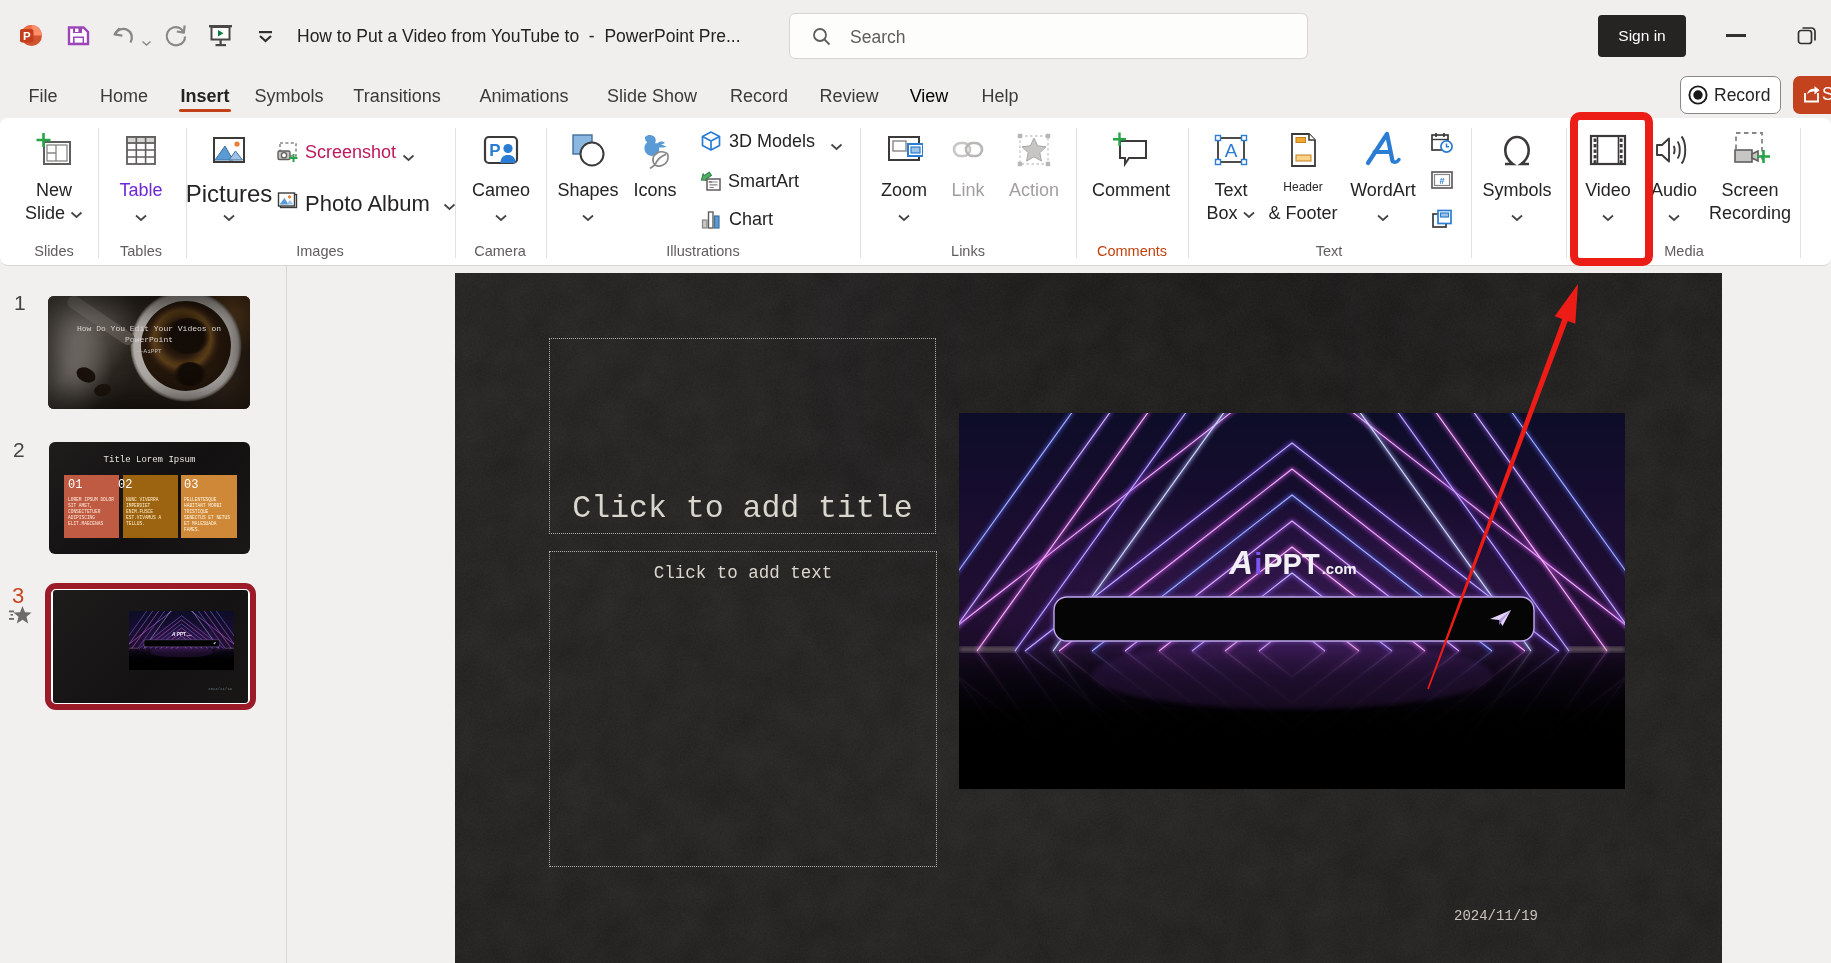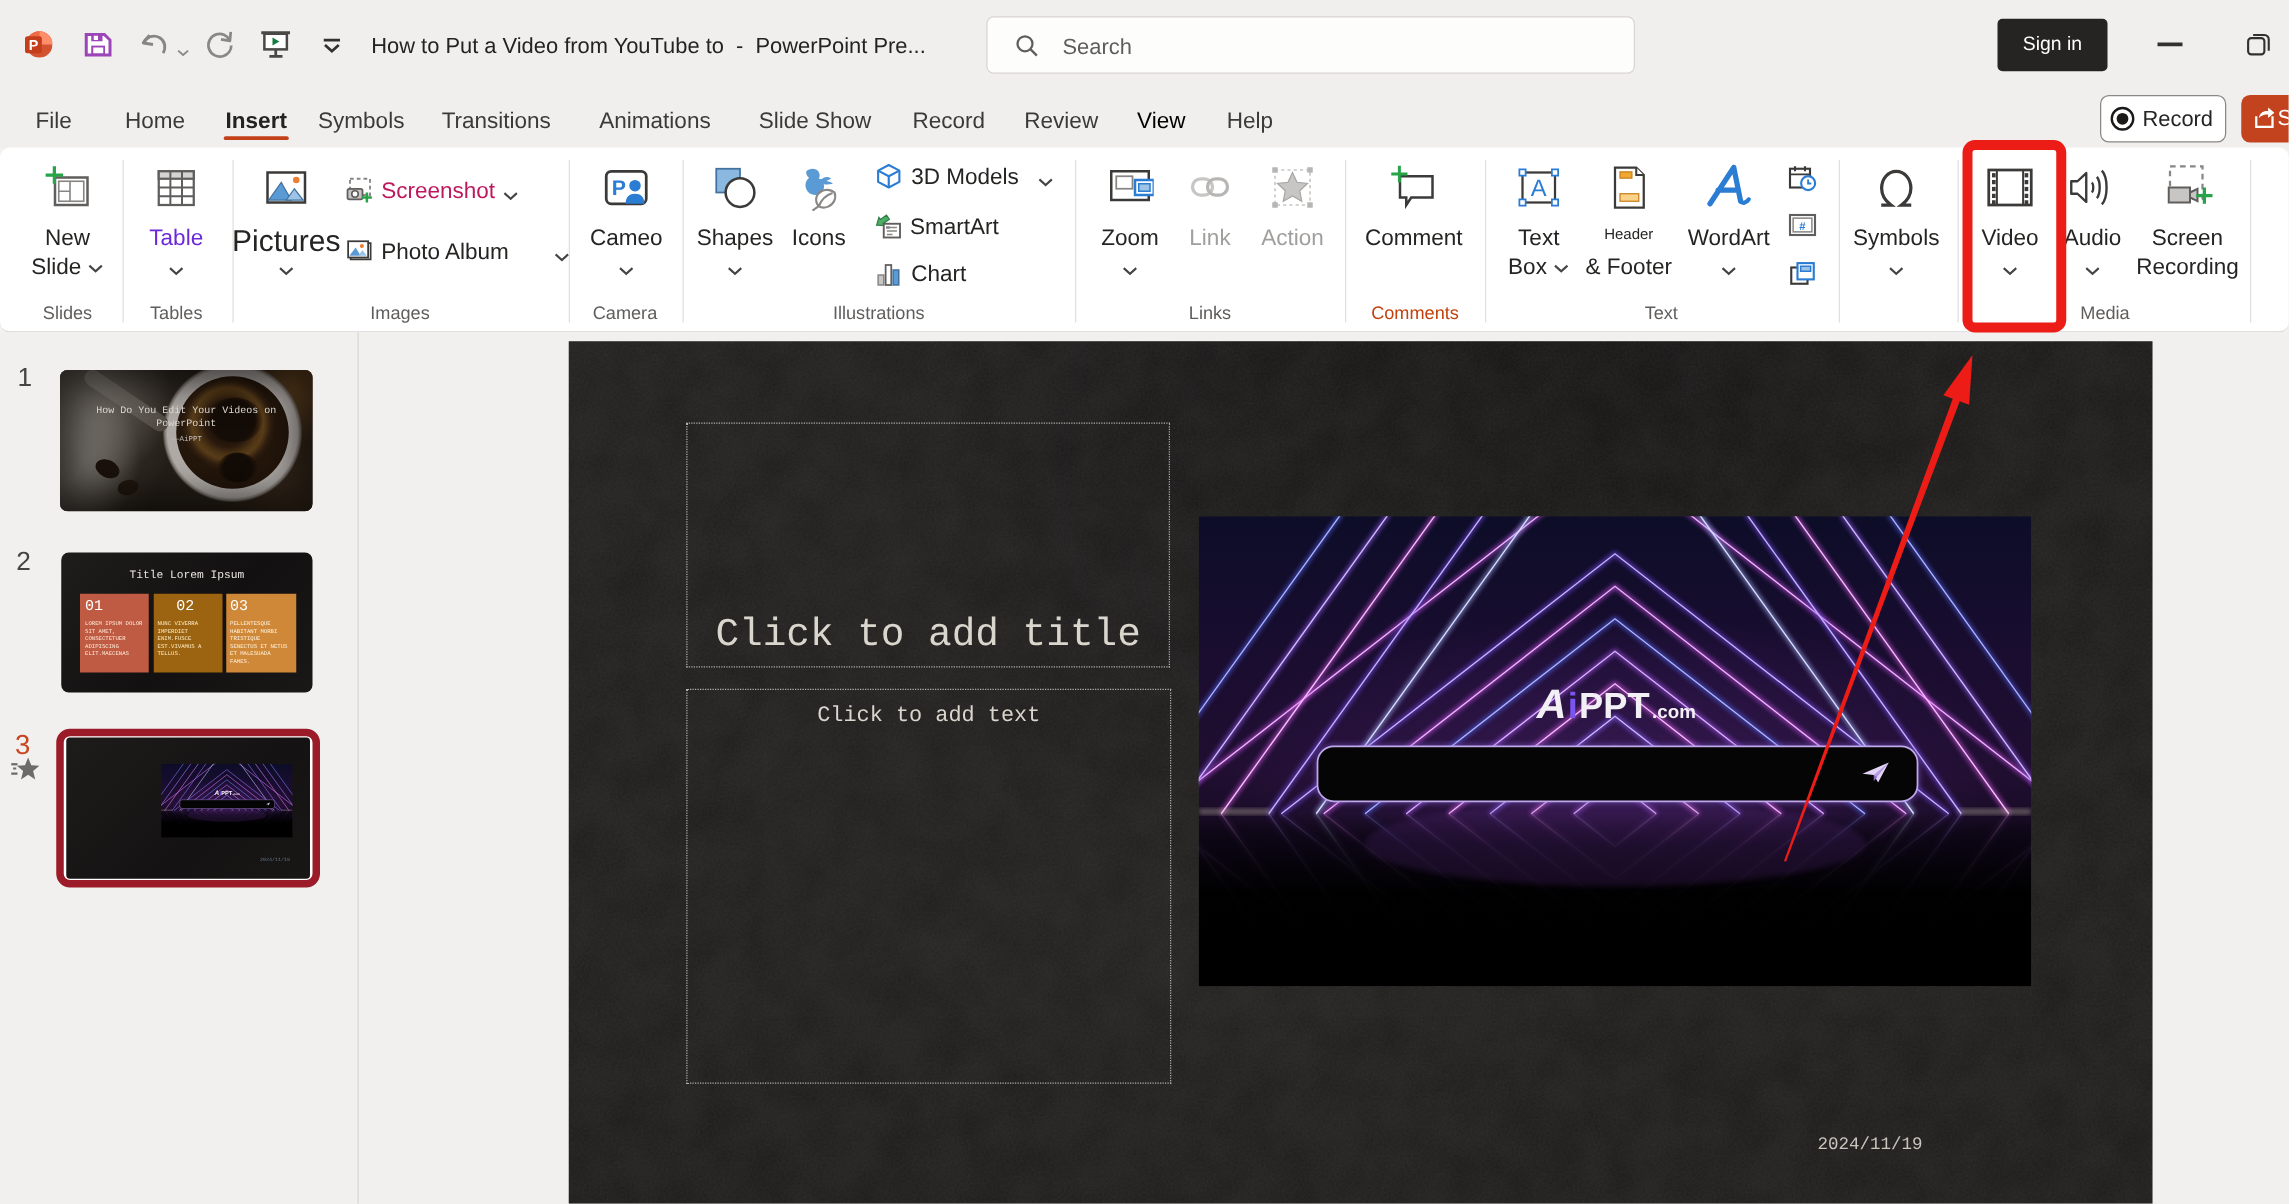--- a/index.html
+++ b/index.html
@@ -301,21 +301,21 @@
 <div class="a" style="left:402px;top:148px"><svg width="13" height="8" viewBox="0 0 13 8">
         <path d="M1.5 1.5 L6.5 6 L11.5 1.5" fill="none" stroke="#444" stroke-width="1.7"></path>
       </svg></div>
 <div class="a" style="left:276px;top:190px"><svg width="23" height="22" viewBox="0 0 23 22" style="">
         <rect x="4.5" y="4.5" width="16" height="13" fill="#fff" stroke="#3b3a39" stroke-width="1.4"></rect>
         <rect x="2.5" y="3" width="16" height="13" fill="#fff" stroke="#3b3a39" stroke-width="1.4"></rect>
         <circle cx="13.5" cy="6.8" r="1.6" fill="#ed7d31"></circle>
         <path d="M3.5 14.5 L8.5 8 L12.5 14.5 Z" fill="#5b9bd5"></path>
         <path d="M10.5 14.5 L14 10 L17.5 14.5 Z" fill="#9dc3e6"></path>
       </svg></div>
-<div class="a" style="left:305px;top:191px;font-size:18px;color:#252423;white-space:nowrap">Photo Album</div>
+<div class="a" style="left:305px;top:191px;font-size:22px;color:#252423;white-space:nowrap">Photo Album</div>
 <div class="a" style="left:443px;top:197px"><svg width="13" height="8" viewBox="0 0 13 8">
         <path d="M1.5 1.5 L6.5 6 L11.5 1.5" fill="none" stroke="#444" stroke-width="1.7"></path>
       </svg></div>
 <div class="a" style="left:700px;top:130px"><svg width="22" height="22" viewBox="0 0 22 22" style="">
         <path d="M11 2 L19.5 6.5 L19.5 15.5 L11 20 L2.5 15.5 L2.5 6.5 Z" fill="#fff" stroke="#2b7cd3" stroke-width="1.7" stroke-linejoin="round"></path>
         <path d="M2.5 6.5 L11 11 L19.5 6.5 M11 11 L11 20" fill="none" stroke="#2b7cd3" stroke-width="1.7" stroke-linejoin="round"></path>
       </svg></div>
 <div class="a" style="left:729px;top:131px;font-size:18px;color:#252423;white-space:nowrap">3D Models</div>
 <div class="a" style="left:830px;top:137px"><svg width="13" height="8" viewBox="0 0 13 8">
         <path d="M1.5 1.5 L6.5 6 L11.5 1.5" fill="none" stroke="#444" stroke-width="1.7"></path>
@@ -380,21 +380,21 @@
 <div class="a" style="left:0;top:0;width:202px;height:113px;background:rgba(12,9,7,.22);box-shadow:inset 0 0 28px 12px rgba(5,3,2,.66)"></div>
 <div class="a" style="left:0;top:28px;width:202px;text-align:center;font-family:'Liberation Mono',monospace;font-size:8px;color:#d8d5d0;line-height:10.5px">How Do You Edit Your Videos on<br>PowerPoint</div>
 <div class="a" style="left:0;top:52px;width:202px;text-align:center;font-family:'Liberation Mono',monospace;font-size:6px;color:#c0bdb8">——AiPPT</div>
 </div>
 <div class="a" style="left:49px;top:442px;width:201px;height:112px;border-radius:6px;overflow:hidden;background:linear-gradient(135deg,#1f1d1c,#121010 55%,#1a1817)">
 <div class="a" style="left:0;top:13px;width:201px;text-align:center;font-family:'Liberation Mono',monospace;font-size:9px;color:#e8e5e0">Title Lorem Ipsum</div>
 <div class="a" style="left:15px;top:33px;width:55px;height:63px;background:#bf5b43"></div>
 <div class="a" style="left:73.6px;top:33px;width:55px;height:63px;background:#9c6410"></div>
 <div class="a" style="left:131.6px;top:33px;width:56px;height:63px;background:#cf8838"></div>
 <div class="a" style="left:19px;top:36px;font-family:'Liberation Mono',monospace;font-size:12px;color:#fff">01</div>
-<div class="a" style="left:92px;top:36px;font-family:'Liberation Mono',monospace;font-size:12px;color:#fff">02</div>
+<div class="a" style="left:69px;top:36px;font-family:'Liberation Mono',monospace;font-size:12px;color:#fff">02</div>
 <div class="a" style="left:135px;top:36px;font-family:'Liberation Mono',monospace;font-size:12px;color:#fff">03</div>
 <div class="a" style="left:19px;top:55px;width:46px;font-family:'Liberation Mono',monospace;font-size:4.5px;line-height:6px;color:#ffe9d8">LOREM IPSUM DOLOR SIT AMET, CONSECTETUER ADIPISCING ELIT.MAECENAS</div>
 <div class="a" style="left:77px;top:55px;width:46px;font-family:'Liberation Mono',monospace;font-size:4.5px;line-height:6px;color:#ffedc8">NUNC VIVERRA IMPERDIET ENIM.FUSCE EST.VIVAMUS A TELLUS.</div>
 <div class="a" style="left:135px;top:55px;width:47px;font-family:'Liberation Mono',monospace;font-size:4.5px;line-height:6px;color:#fff2dc">PELLENTESQUE HABITANT MORBI TRISTIQUE SENECTUS ET NETUS ET MALESUADA FAMES.</div>
 </div>
 <div class="a" style="left:45px;top:583px;width:211px;height:127px;border:6px solid #9b1c28;border-radius:11px;background:#fff"></div>
 <div class="a" style="left:53px;top:590px;width:195px;height:113px;border-radius:3px;overflow:hidden;background:linear-gradient(135deg,#1e1c1b,#141212 60%,#191716)">
       <div class="a" style="left:76px;top:21px;width:105px;height:59px"><svg width="105" height="59" viewBox="0 0 666 376" preserveAspectRatio="none">
           <defs>
 <linearGradient id="nbgm" x1="0" y1="0" x2="0" y2="1">

